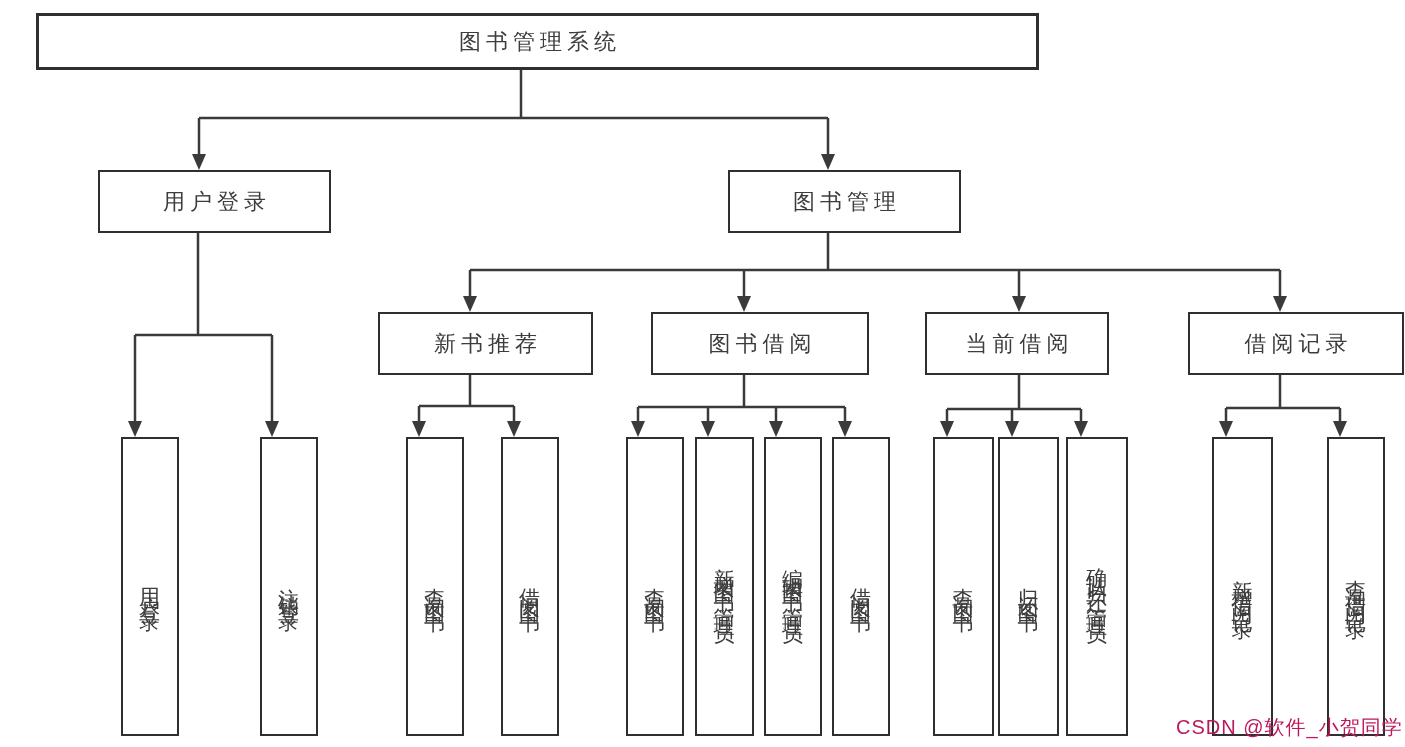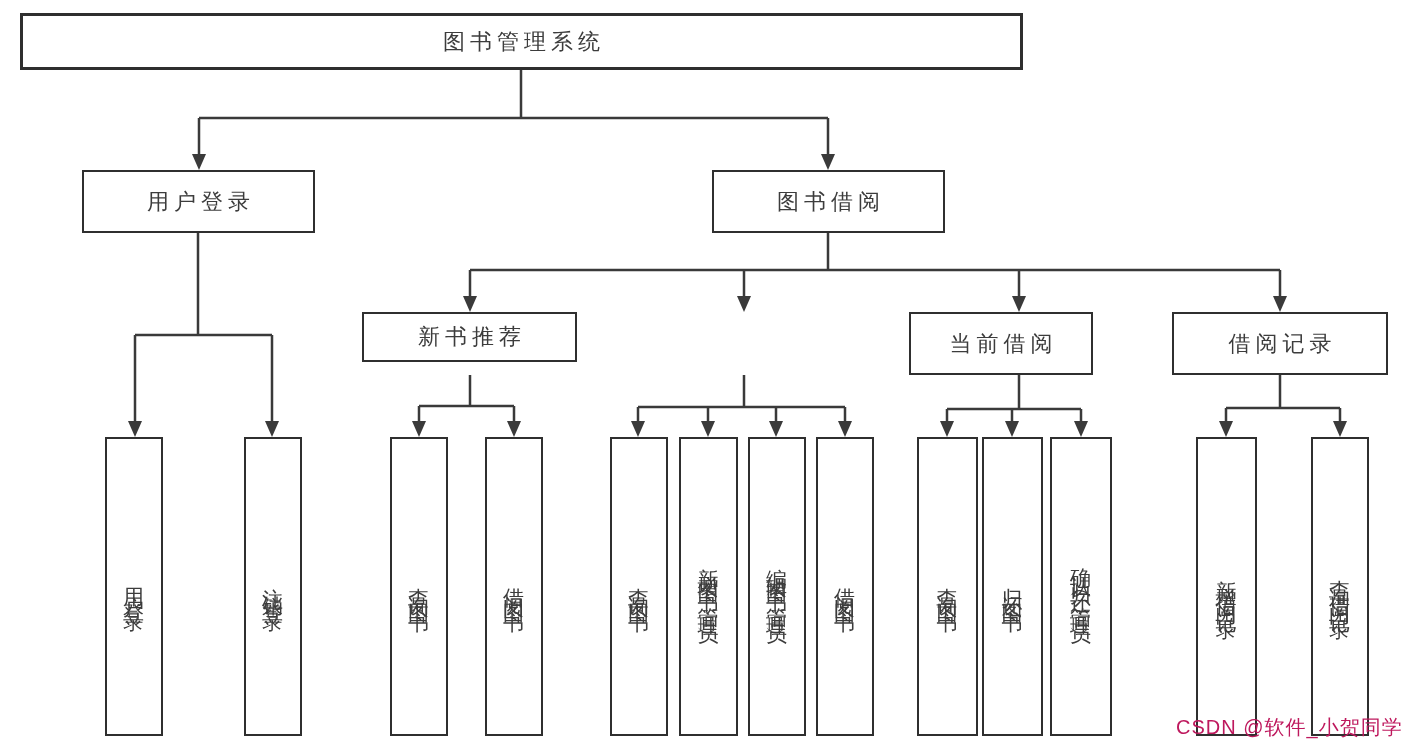--- a/index.html
+++ b/index.html
@@ -19,20 +19,21 @@
     background: #ffffff;
     border: 2px solid #2f2f2f;
     display: flex;
     align-items: center;
     justify-content: center;
     font-size: 22px;
     letter-spacing: 5px;
     text-indent: 5px;
     white-space: nowrap;
     z-index: 2;
+    margin-left: 16px;
   }
   .root { border-width: 3px; }
   .vnode {
     writing-mode: vertical-rl;
     text-orientation: mixed;
     font-size: 21px;
     letter-spacing: 8px;
     text-indent: 0;
     line-height: 1;
   }
@@ -91,23 +92,24 @@
     <g>
       <path d="M1280 375 V408 M1226 408 H1340 M1226 408 V422 M1340 408 V422"></path>
       <polygon points="1219,421 1233,421 1226,437" fill="#3a3a3a" stroke="none"></polygon>
       <polygon points="1333,421 1347,421 1340,437" fill="#3a3a3a" stroke="none"></polygon>
     </g>
   </svg>
 
   <div class="node root" style="left:20px; top:13px; width:1003px; height:57px;">图书管理系统</div>
 
   <div class="node" style="left:82px; top:170px; width:233px; height:63px;">用户登录</div>
-  <div class="node" style="left:712px; top:170px; width:233px; height:63px;">图书借阅</div>
+  <div class="node" style="left:712px; top:170px; width:233px; height:63px;">图书管理</div>
 
-  <div class="node" style="left:362px; top:312px; width:215px; height:50px;text-align:center;">新书推荐</div>
+  <div class="node" style="left:362px; top:312px; width:215px; height:63px;text-align:center;">新书推荐</div>
+  <div class="node" style="left:635px; top:312px; width:218px; height:63px;">图书借阅</div>
   <div class="node" style="left:909px; top:312px; width:184px; height:63px;">当前借阅</div>
   <div class="node" style="left:1172px; top:312px; width:216px; height:63px;">借阅记录</div>
 
   <div class="node vnode" style="left:105px; top:437px; width:58px; height:299px;">用户登录</div>
   <div class="node vnode" style="left:244px; top:437px; width:58px; height:299px;">注销登录</div>
 
   <div class="node vnode" style="left:390px; top:437px; width:58px; height:299px;">查询图书</div>
   <div class="node vnode" style="left:485px; top:437px; width:58px; height:299px;">借阅图书</div>
 
   <div class="node vnode" style="left:610px; top:437px; width:58px; height:299px;">查询图书</div>

